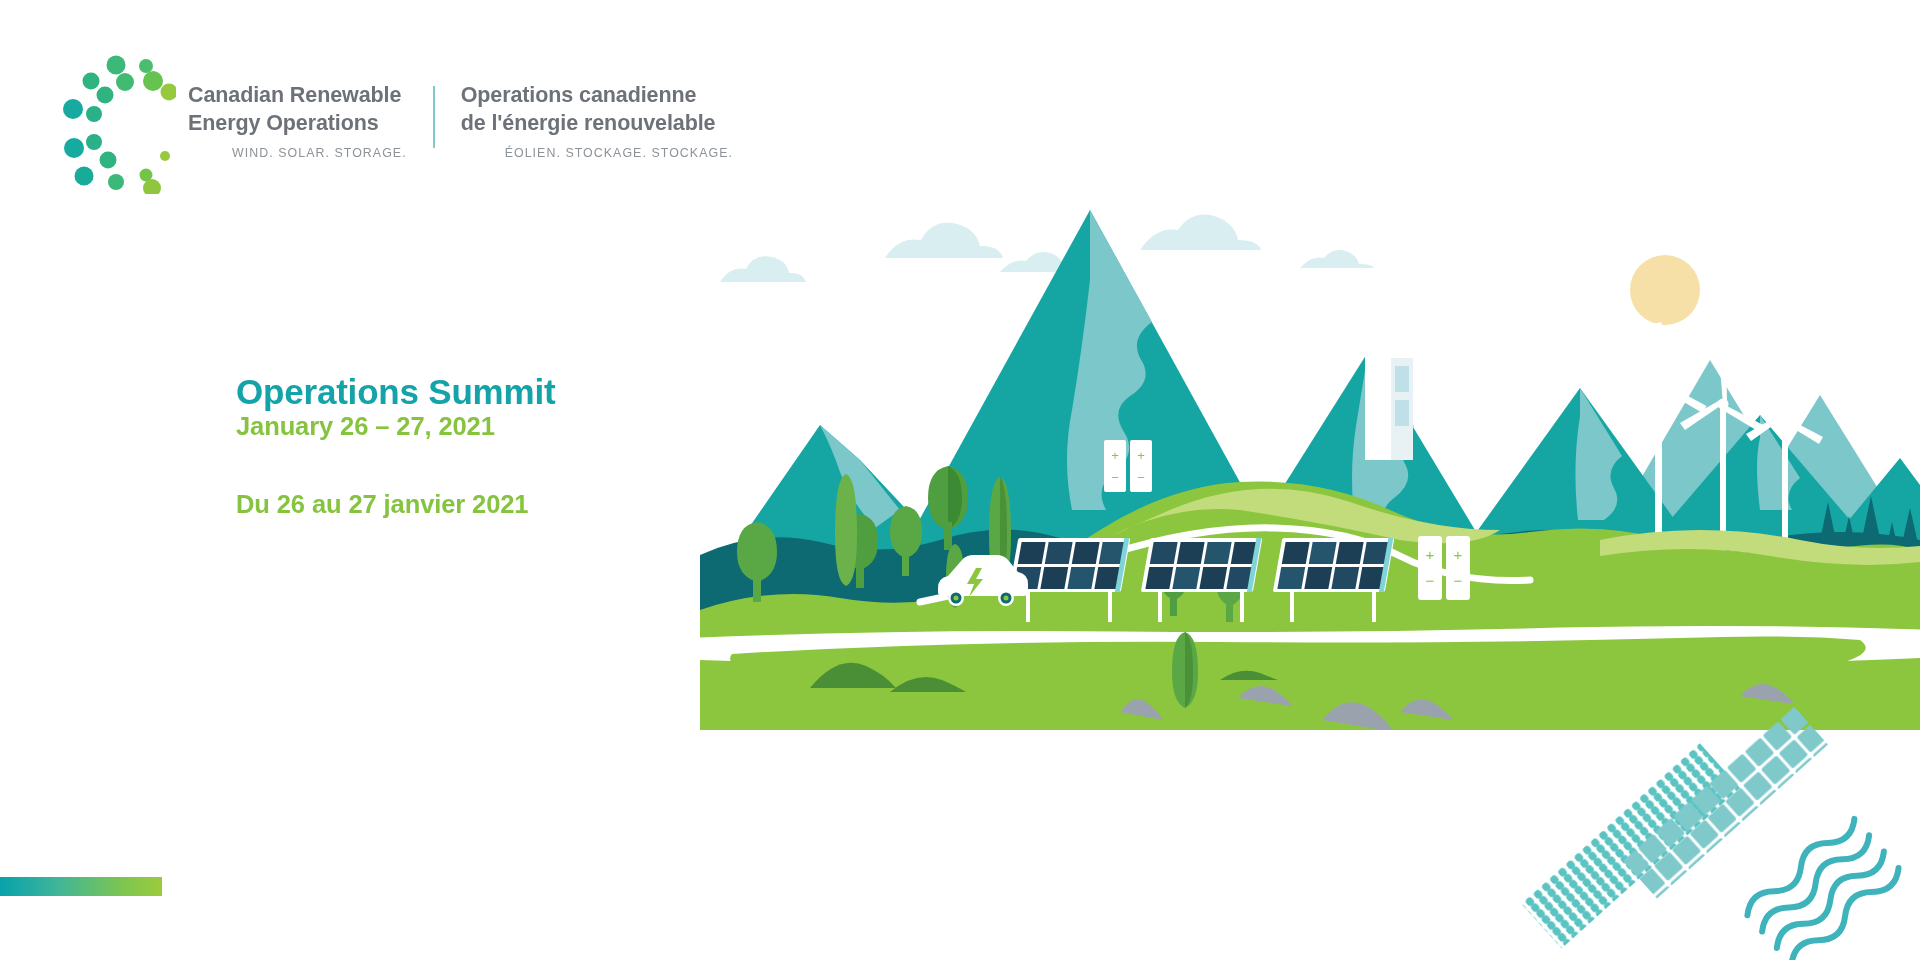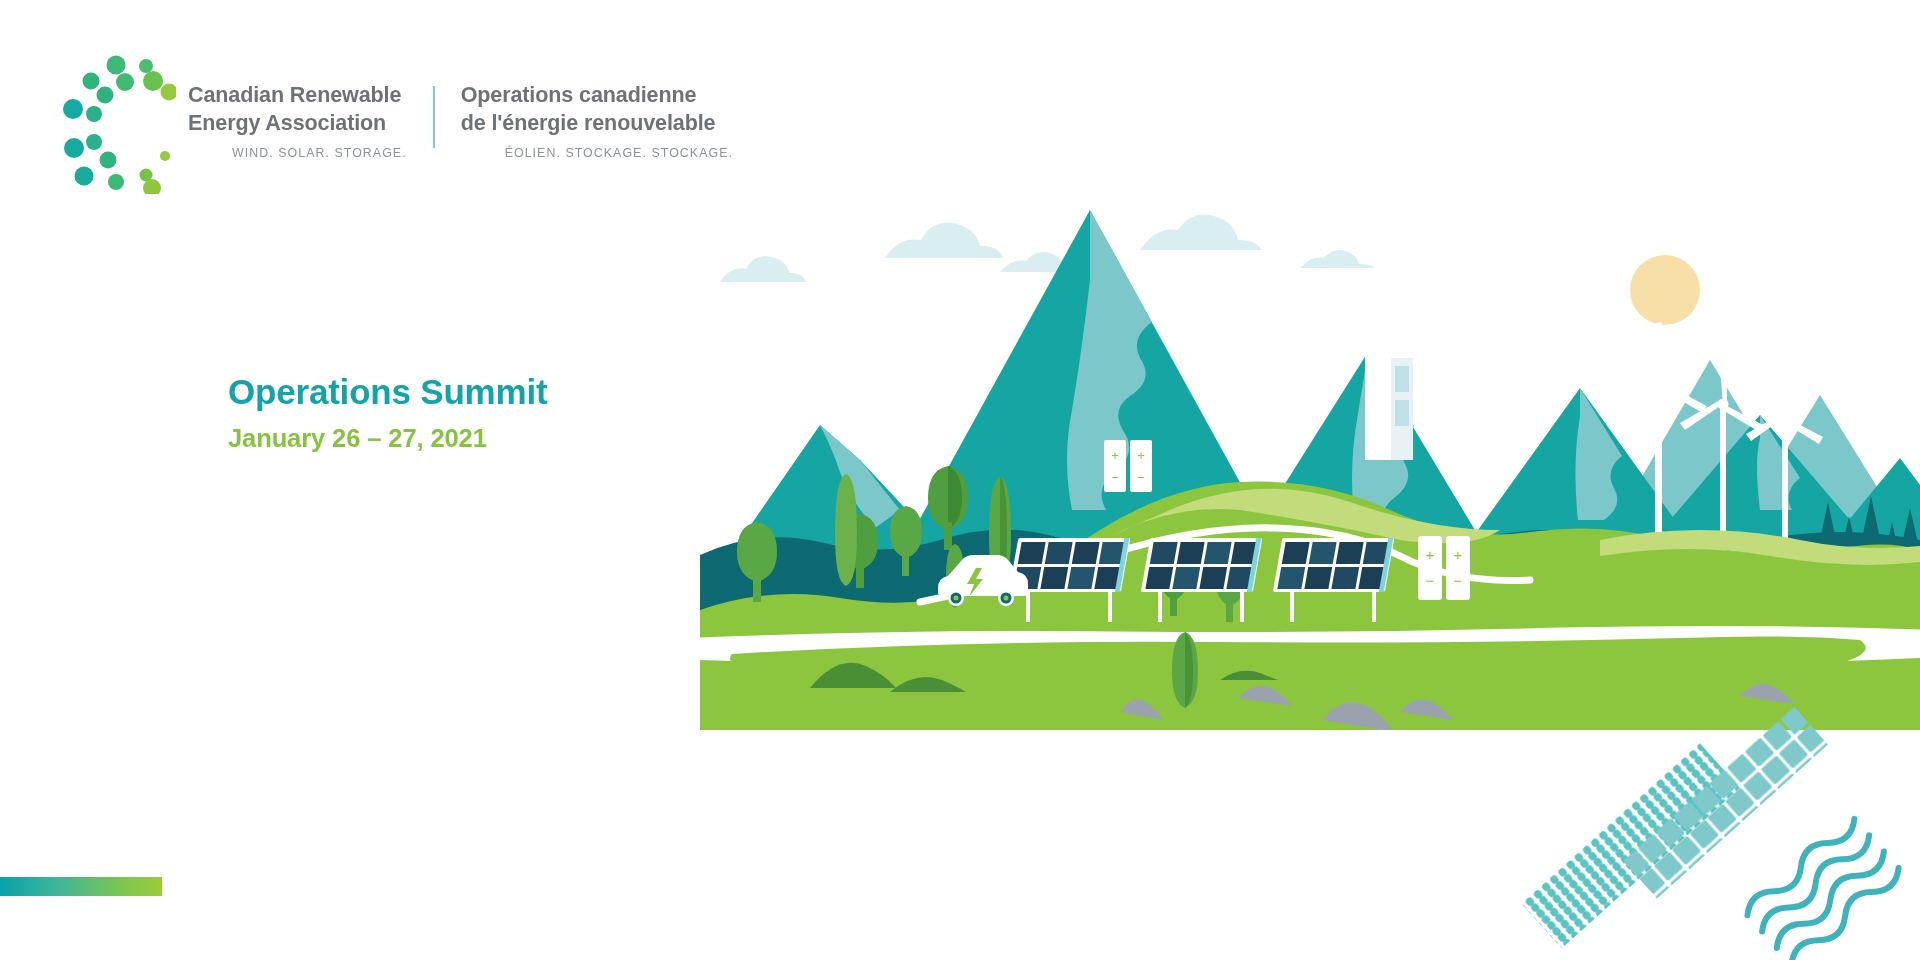--- a/index.html
+++ b/index.html
@@ -52,30 +52,30 @@
     margin-top:9px;
     font-size:12.4px;
     font-weight:normal;
     color:#8d9298;
     letter-spacing:1.05px;
     white-space:nowrap;
     margin-left:44px;
   }
 
   
-  #titles { position:absolute; left:228px; top:372px; }
+  #titles { position:absolute; left:236px; top:372px; }
   .title-main {
     font-size:35px; font-weight:bold;
     color:#13a3a8; line-height:1.12;
     letter-spacing:-0.2px; white-space:nowrap;
   }
   .title-sub {
     font-size:25.5px; font-weight:bold;
     color:#86c440; line-height:1.18;
-    margin-top:12px; letter-spacing:-0.1px;
+    margin-top:0; letter-spacing:-0.1px;
     white-space:nowrap;
   }
   .title-group + .title-group { margin-top:48px; }
 
   
   #bottom-bar {
     position:absolute; left:0; top:877px;
     width:162px; height:19px;
     background:linear-gradient(90deg,#07a2ab 0%,#3fb59a 35%,#7cc550 75%,#9ccb3b 100%);
   }
@@ -118,40 +118,41 @@
         <circle cx="96" cy="127" r="6.5" fill="#74c547"></circle>
         <circle cx="115" cy="108" r="5" fill="#96c93d"></circle>
         <circle cx="63" cy="130" r="0" fill="none"></circle>
         <circle cx="102" cy="140" r="9" fill="#8ec63f"></circle>
       </svg>
     </div>
 
     <div id="logo-lockup">
       <div class="logo-col en">
         <div class="logo-name">Canadian Renewable</div>
-        <div class="logo-name">Energy Association</div>
+        <div class="logo-name">Energy Operations</div>
         <div class="logo-tagline">WIND. SOLAR. STORAGE.</div>
       </div>
 
       <div class="logo-divider"></div>
 
       <div class="logo-col fr">
         <div class="logo-name">Operations canadienne</div>
         <div class="logo-name">de l'énergie renouvelable</div>
         <div class="logo-tagline">ÉOLIEN. STOCKAGE. STOCKAGE.</div>
       </div>
     </div>
   </div>
 
   <div id="titles">
     <div class="title-group">
       <div class="title-main">Operations Summit</div>
       <div class="title-sub">January 26 – 27, 2021</div>
     </div>
     <div class="title-group">
+      <div class="title-sub">Du 26 au 27 janvier 2021</div>
     </div>
   </div>
 
   <div id="bottom-bar"></div>
 
   <div id="illustration">
     <svg viewBox="0 0 1220 520" xmlns="http://www.w3.org/2000/svg">
       <defs>
         <clipPath id="scene">
             <rect x="0" y="0" width="1220" height="520"></rect>

